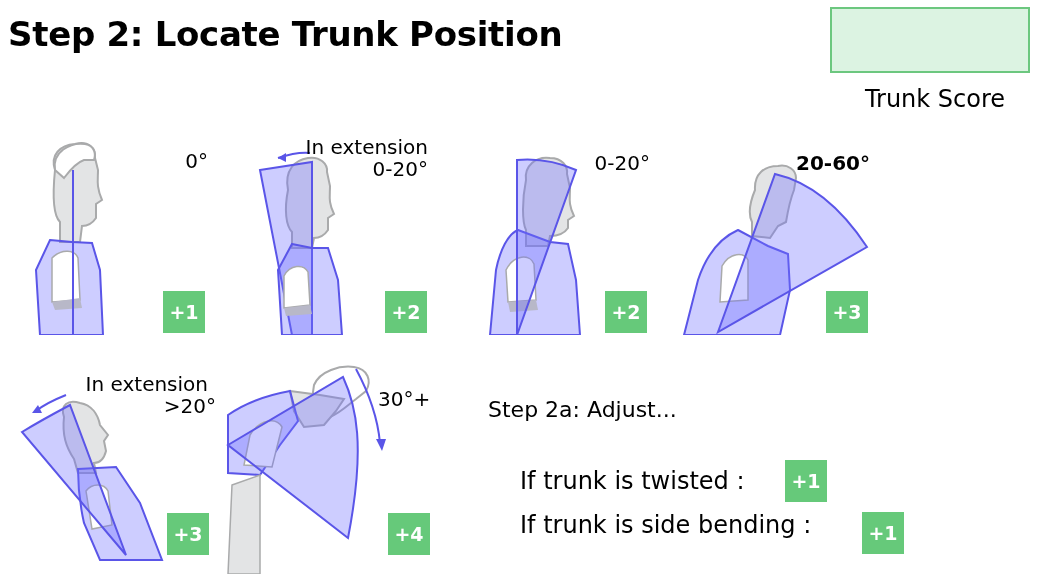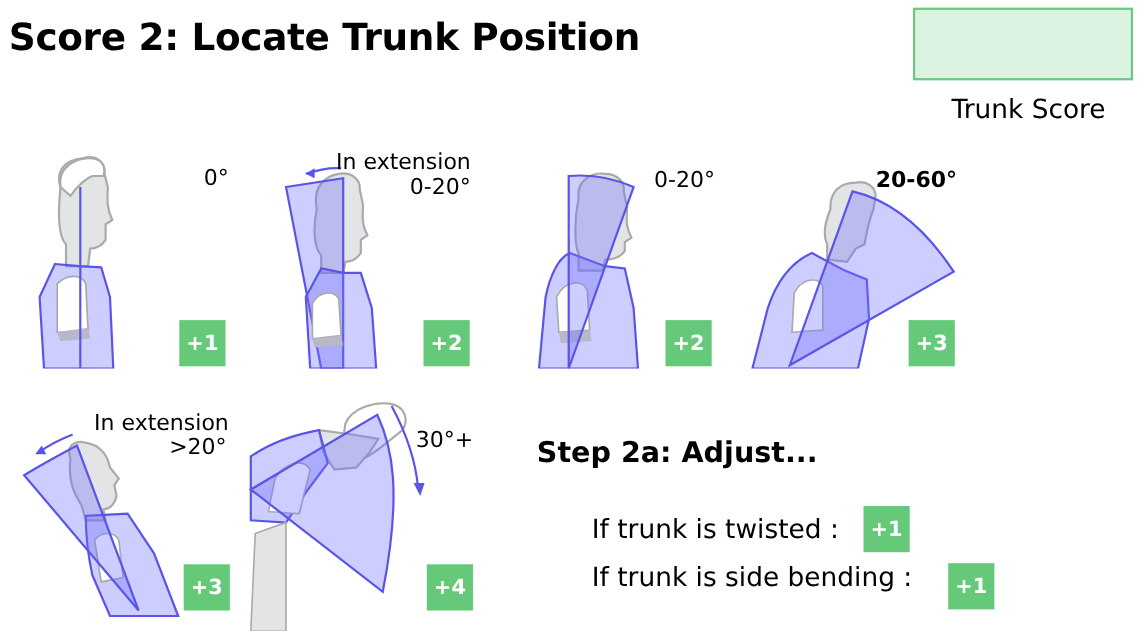--- a/index.html
+++ b/index.html
@@ -9,27 +9,27 @@
            letter-spacing: -0.3px; white-space: nowrap; }
   .score-box { position: absolute; left: 830px; top: 7px; width: 200px; height: 66px;
                background: #dcf3e2; border: 2px solid #6cc77f; box-sizing: border-box; }
   .score-label { position: absolute; left: 830px; top: 85px; width: 210px; text-align: center;
                  font-size: 24px; white-space: nowrap; }
   .panel { position: absolute; }
   .panel svg { position: absolute; left: 0; top: 0; }
   .angle { position: absolute; font-size: 20px; text-align: right; white-space: nowrap; line-height: 22px; }
   .badge { position: absolute; width: 42px; height: 42px; background: #66c97a; color: #fff;
            font-weight: bold; font-size: 19px; display: flex; align-items: center; justify-content: center; }
-  .sub-title { position: absolute; left: 488px; top: 397px; font-size: 26px; font-weight: bold; white-space: nowrap; }
-  .adj-label { position: absolute; font-size: 24px; white-space: nowrap; margin-left: 18px; }
+  .sub-title { position: absolute; left: 488px; top: 397px; font-size: 22px; font-weight: normal; white-space: nowrap; }
+  .adj-label { position: absolute; font-size: 24px; white-space: nowrap; }
 </style>
 </head>
 <body>
 
-<div class="title">Score 2: Locate Trunk Position</div>
+<div class="title">Step 2: Locate Trunk Position</div>
 
 <div class="score-box"></div>
 <div class="score-label">Trunk Score</div>
 
 <div class="panel" style="left:0;top:130px;width:220px;height:205px;">
   <svg width="220" height="205" viewBox="0 0 220 205">
 
     <path d="M55,40 C50,25 60,15 75,14 C88,10 96,18 95,28 L98,40 C98,50 96,56 102,70 L96,74 L96,88 C92,94 86,96 82,96 L80,112 L60,112 L60,92 C54,86 52,70 55,40 Z" fill="#e3e4e5" stroke="#a9aaab" stroke-width="2"></path>
     <path d="M55,40 C52,22 70,12 85,14 C95,16 96,24 94,30 L84,30 C78,32 70,40 64,48 Z" fill="#fff" stroke="#a9aaab" stroke-width="2"></path>
 
@@ -84,21 +84,21 @@
 <div class="panel" style="left:0;top:355px;width:220px;height:219px;">
   <svg width="220" height="219" viewBox="0 0 220 219">
     <path d="M64,62 C60,50 68,44 80,48 C92,50 98,60 100,70 L108,80 L104,86 L106,96 C104,104 100,108 94,108 L96,118 L78,118 L74,104 C66,92 62,80 64,62 Z" fill="#e3e4e5" stroke="#a9aaab" stroke-width="2"></path>
     <path d="M78,114 L116,112 L140,148 L162,205 L100,205 L84,168 C80,150 78,130 78,114 Z" fill="rgba(112,112,255,0.35)" stroke="#5a55e8" stroke-width="2"></path>
     <path d="M86,136 C92,128 104,128 108,136 L112,170 L92,174 Z" fill="#fff" stroke="#a9aaab" stroke-width="1.5"></path>
     <path d="M22,77 C40,66 55,58 70,50 L126,200 Z" fill="rgba(112,112,255,0.35)" stroke="#5a55e8" stroke-width="2"></path>
     <path d="M66,40 C56,44 46,48 36,56" fill="none" stroke="#5a55e8" stroke-width="2"></path>
     <path d="M32,58 L38,50 L42,58 Z" fill="#5a55e8"></path>
   </svg>
   <div class="angle" style="right:12px;top:18px;">In extension</div>
-  <div class="angle" style="right:14px;top:40px;margin-left:16px;">&gt;20°</div>
+  <div class="angle" style="right:4px;top:40px;margin-left:16px;">&gt;20°</div>
   <div class="badge" style="left:167px;top:158px;">+3</div>
 </div>
 
 <div class="panel" style="left:220px;top:355px;width:220px;height:219px;">
   <svg width="220" height="219" viewBox="0 0 220 219">
     <path d="M94,30 C100,16 120,10 134,12 C148,14 152,26 146,36 L136,44 C128,50 120,58 110,62 L100,56 L92,44 Z" fill="#fff" stroke="#a9aaab" stroke-width="2"></path>
     <path d="M70,36 L100,40 L124,44 L116,56 L104,70 L84,72 L74,56 Z" fill="#e3e4e5" stroke="#a9aaab" stroke-width="2"></path>
     <path d="M8,60 C28,46 48,40 70,36 L78,66 L60,90 L40,120 L8,118 Z" fill="rgba(112,112,255,0.35)" stroke="#5a55e8" stroke-width="2"></path>
     <path d="M30,80 C40,64 56,62 62,72 L52,112 L24,110 Z" fill="#fff" stroke="#a9aaab" stroke-width="1.5"></path>
     <path d="M12,130 L40,120 L40,219 L8,219 Z" fill="#e3e4e5" stroke="#a9aaab" stroke-width="1.5"></path>

